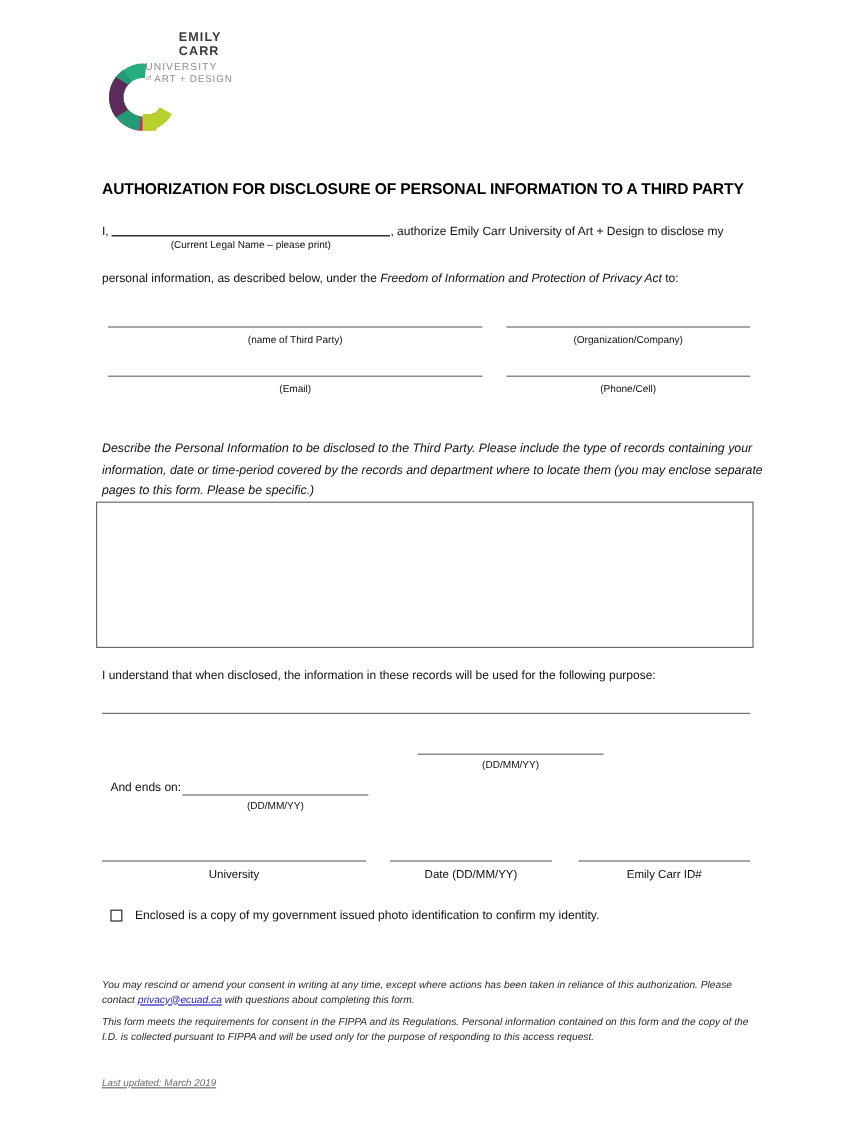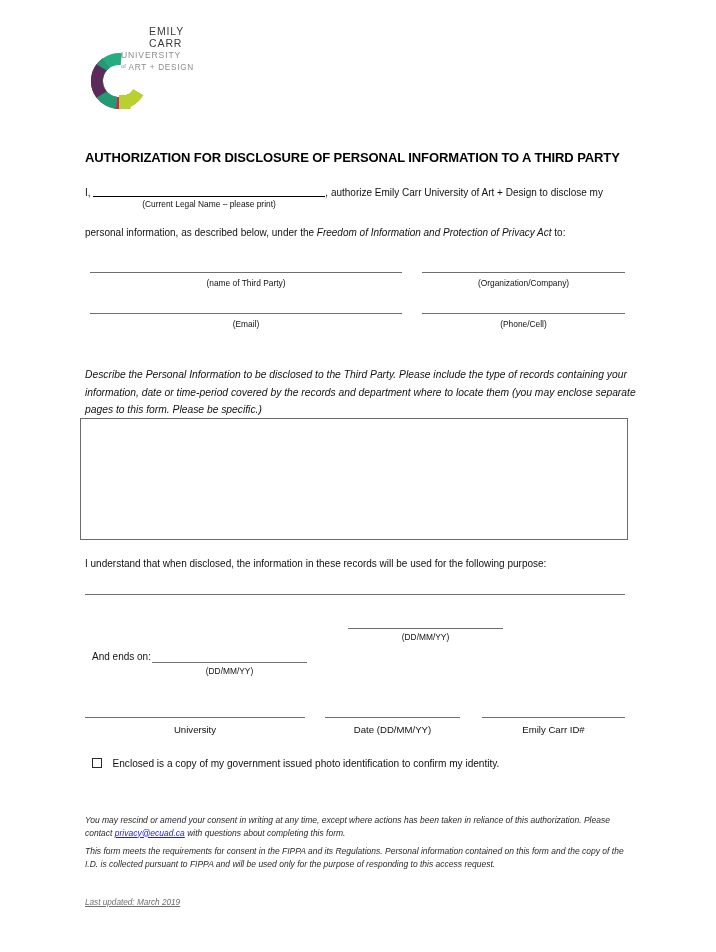--- a/index.html
+++ b/index.html
@@ -40,21 +40,21 @@
     height: 62px;
   }
   .logo-words {
     position: absolute;
     left: 33px;
     top: 0px;
     width: 150px;
   }
   .logo-line1, .logo-line2 {
     font-family: "Liberation Sans", sans-serif;
-    font-weight: normal;
+    font-weight: bold;
     font-size: 10.5px;
     letter-spacing: 0.9px;
     color: #3b3b3b;
     line-height: 11.5px;
     padding-left: 28px;
   }
   .logo-line3 {
     font-family: "Liberation Sans", sans-serif;
     font-size: 8.6px;
     letter-spacing: 0.85px;

